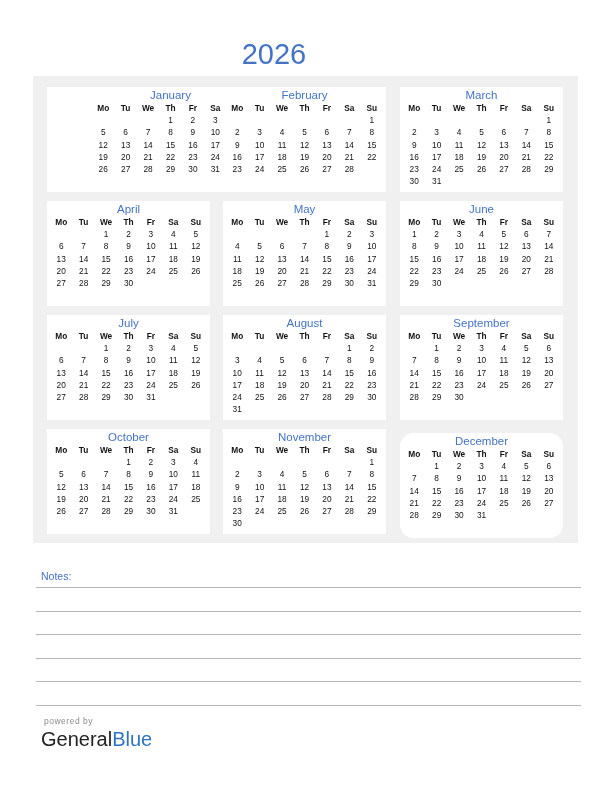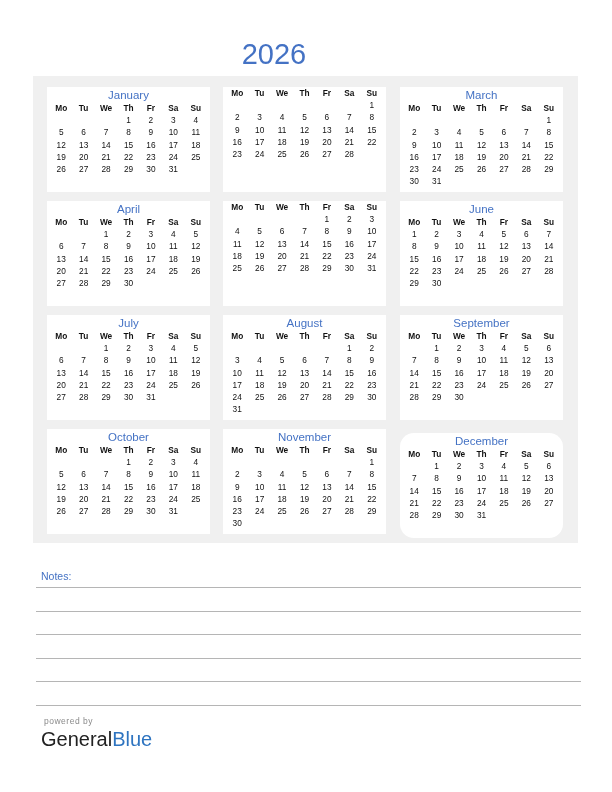--- a/index.html
+++ b/index.html
@@ -15,21 +15,21 @@
   .nline { position:absolute; left:36px; width:545px; height:1px; background:#b5b5b5; }
   .powered { position:absolute; left:44px; top:716px; font-size:8.5px; color:#8a8a8a; letter-spacing:0.5px; }
   .brand { position:absolute; left:41px; top:728px; font-size:20px; }
   .brand .g { color:#222; } .brand .b { color:#2e74c0; }
 </style>
 </head>
 <body>
 
 <div class="year">2026</div>
 <div class="panel" id="panel">
-    <div class="month" style="left: 14px; top: 11px;">
+    <div class="month" style="left: 14px; top: 11px; padding-left: 42px;">
       <div class="mname">January</div>
       <div class="grid">
         <span class="hd">Mo</span>
         <span class="hd">Tu</span>
         <span class="hd">We</span>
         <span class="hd">Th</span>
         <span class="hd">Fr</span>
         <span class="hd">Sa</span>
         <span class="hd">Su</span>
         <span></span>
@@ -62,20 +62,21 @@
         <span>25</span>
         <span>26</span>
         <span>27</span>
         <span>28</span>
         <span>29</span>
         <span>30</span>
         <span>31</span>
       </div>
     </div>
     <div class="month" style="left: 190px; top: 11px;">
+      <div class="mname">February</div>
       <div class="grid">
         <span class="hd">Mo</span>
         <span class="hd">Tu</span>
         <span class="hd">We</span>
         <span class="hd">Th</span>
         <span class="hd">Fr</span>
         <span class="hd">Sa</span>
         <span class="hd">Su</span>
         <span></span>
         <span></span>
@@ -200,20 +201,21 @@
         <span>24</span>
         <span>25</span>
         <span>26</span>
         <span>27</span>
         <span>28</span>
         <span>29</span>
         <span>30</span>
       </div>
     </div>
     <div class="month" style="left: 190px; top: 125px;">
+      <div class="mname">May</div>
       <div class="grid">
         <span class="hd">Mo</span>
         <span class="hd">Tu</span>
         <span class="hd">We</span>
         <span class="hd">Th</span>
         <span class="hd">Fr</span>
         <span class="hd">Sa</span>
         <span class="hd">Su</span>
         <span></span>
         <span></span>

